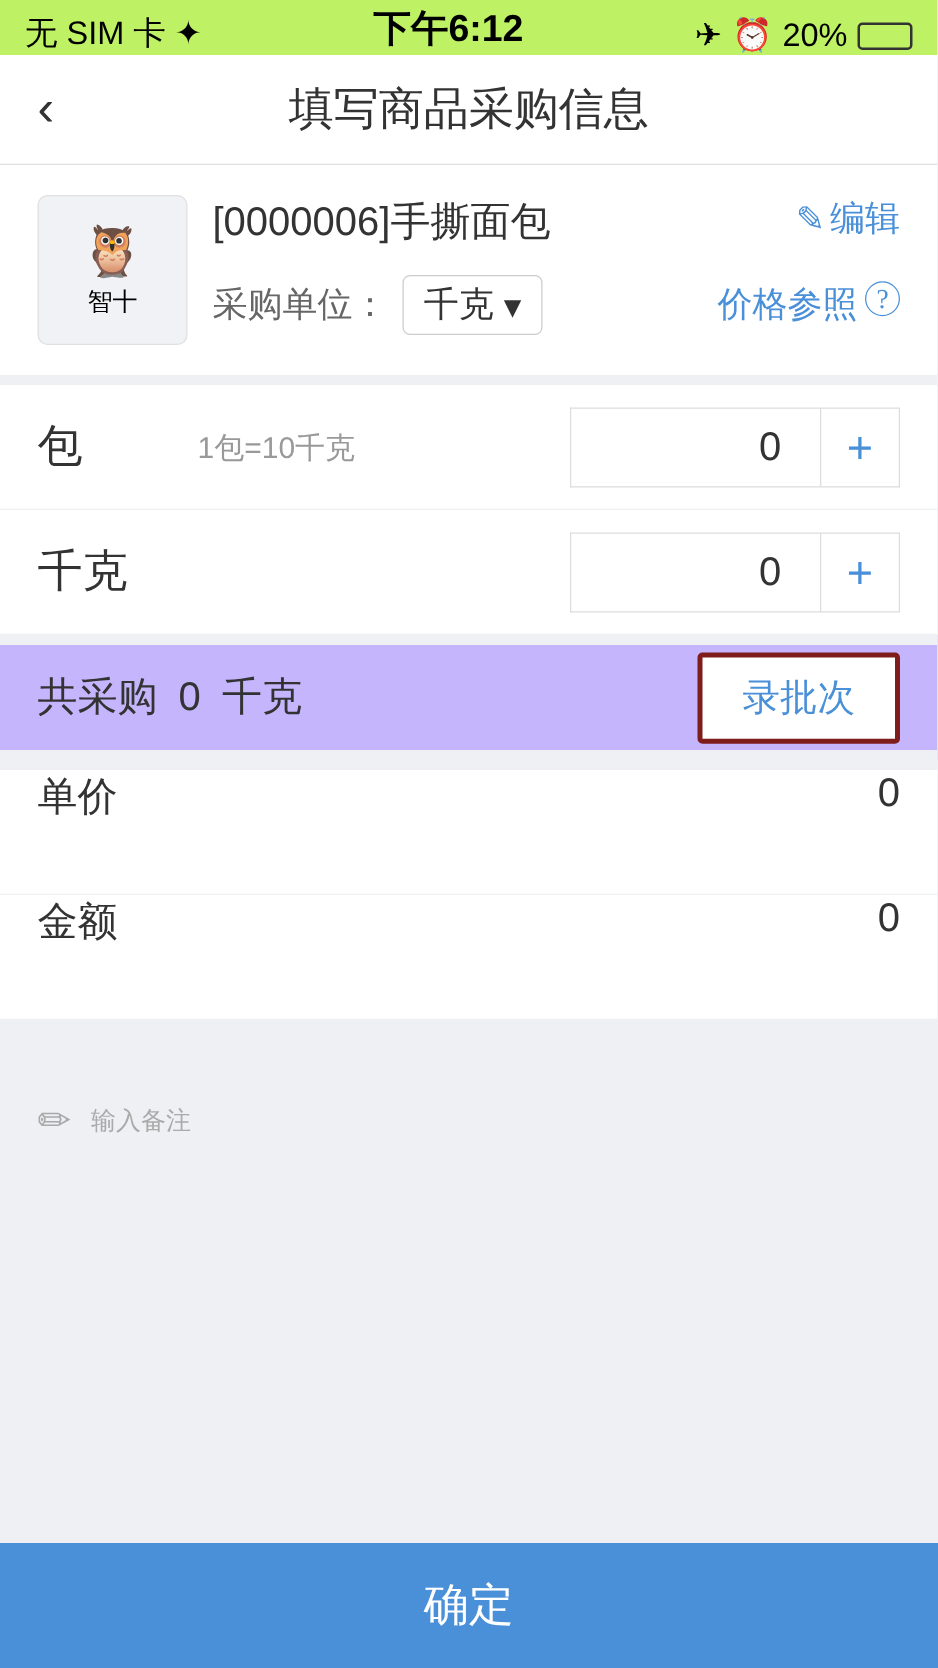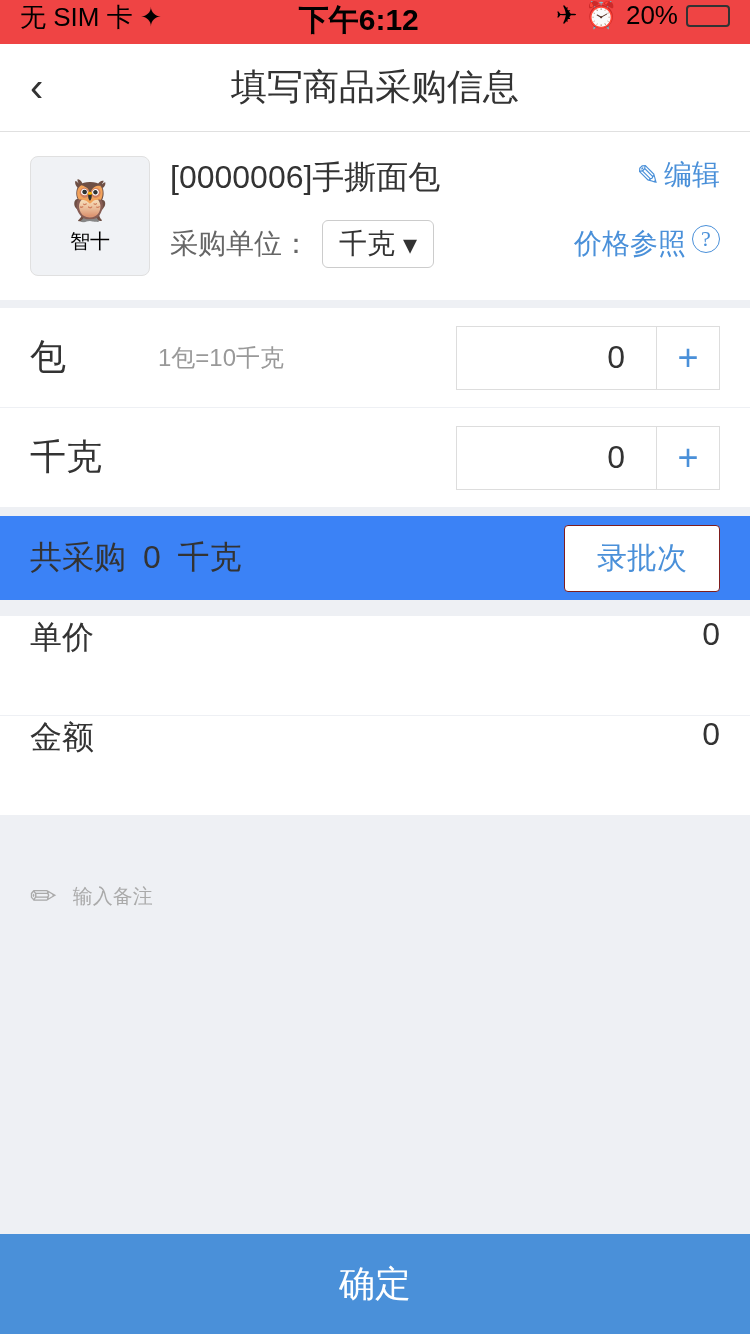--- a/index.html
+++ b/index.html
@@ -9,22 +9,22 @@
       min-height: 1334px;
       font-family: -apple-system, "PingFang SC", "Helvetica Neue", Arial, sans-serif;
       background: #f0f2f5;
       font-size: 32px;
     }
 
     
     .status-bar {
       display: flex;
       justify-content: space-between;
-      align-items: flex-start;
-      background: #ef4444;
+      align-items: flex-end;
+      background: #bef264;
       height: 44px;
       padding: 0 20px;
       font-size: 28px;
       font-weight: 500;
     }
     .status-left { font-size: 26px; }
     .status-center { font-size: 30px; font-weight: 600; }
     .status-right { display: flex; align-items: center; gap: 8px; font-size: 26px; }
     .battery-icon {
       display: inline-flex;
@@ -212,35 +212,35 @@
       display: flex;
       align-items: center;
       justify-content: center;
       font-size: 36px;
       color: #4a90d9;
       cursor: pointer;
     }
 
     
     .total-row {
-      background: #3b82f6;
+      background: #c4b5fd;
       display: flex;
       align-items: center;
       justify-content: space-between;
       padding: 0 30px;
       height: 100px;
       border-top: 8px solid #eef0f4;
       border-bottom: 8px solid #eef0f4;
     }
     .total-text {
       font-size: 32px;
       color: #333;
     }
     .batch-btn {
-      border: 1px solid #7f1d1d;
+      border: 4px solid #7f1d1d;
       color: #4a90d9;
       background: #fff;
       padding: 12px 32px;
       font-size: 30px;
       border-radius: 4px;
       cursor: pointer;
     }
 
     
     .info-section {

